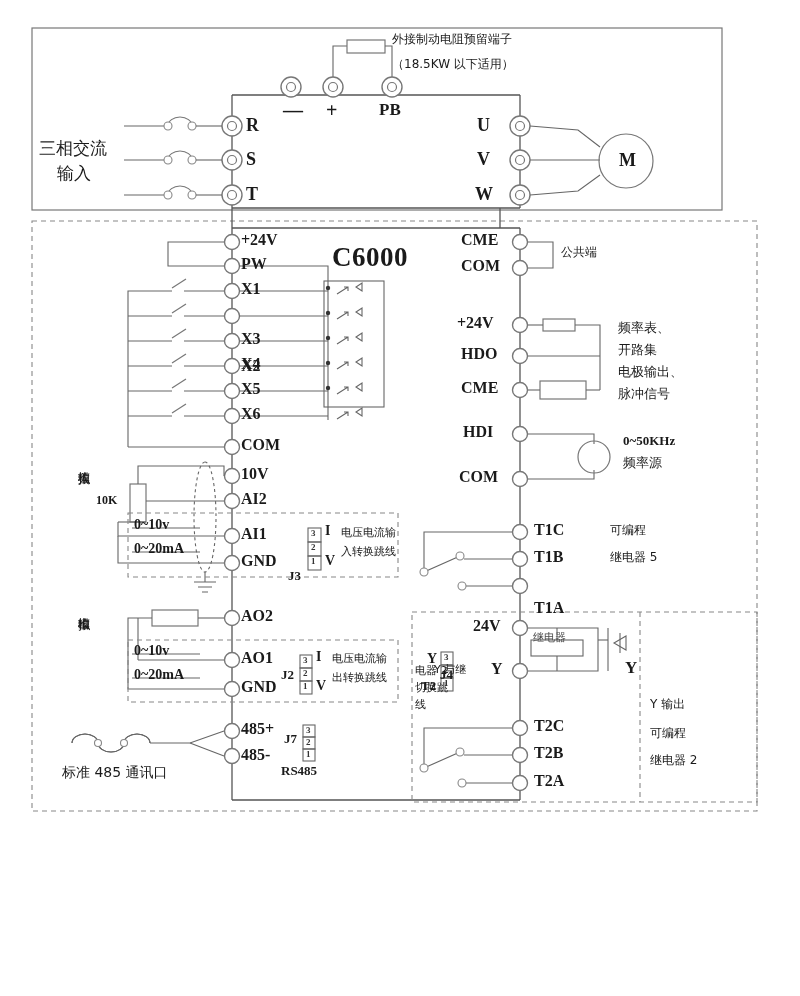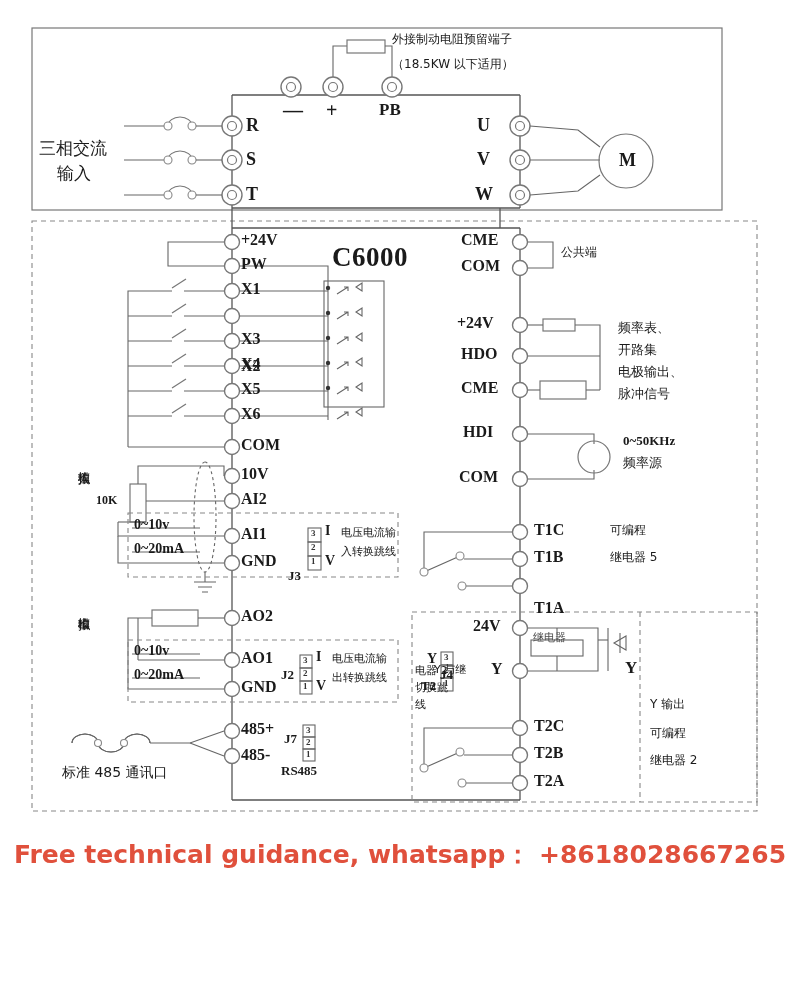--- a/index.html
+++ b/index.html
@@ -300,21 +300,20 @@
     <path class="ln2" d="M424 768 L460 752"></path>
     <circle class="swd" cx="424" cy="768" r="4"></circle>
     <circle class="swd" cx="460" cy="752" r="4"></circle>
     <path class="ln2" d="M464 755 L512 755"></path>
     <path class="ln2" d="M512 783 L466 783"></path>
     <circle class="swd" cx="462" cy="783" r="4"></circle>
 
     <path class="dash" d="M640 612 L640 802"></path>
   </svg>
 
-  <div class="footer-banner">Free technical guidance, whatsapp： +8618028667265</div>
 
   <div class="lbl brand" style="left:332px;top:243px;">C6000</div>
 
   <div class="lbl cn f15" style="left:392px;top:33px;">外接制动电阻预留端子</div>
   <div class="lbl cn f15" style="left:392px;top:58px;">（18.5KW 以下适用）</div>
 
   <div class="lbl en f20" style="left:283px;top:100px;">—</div>
   <div class="lbl en f20" style="left:326px;top:100px;">+</div>
   <div class="lbl en f17" style="left:379px;top:101px;">PB</div>
 

